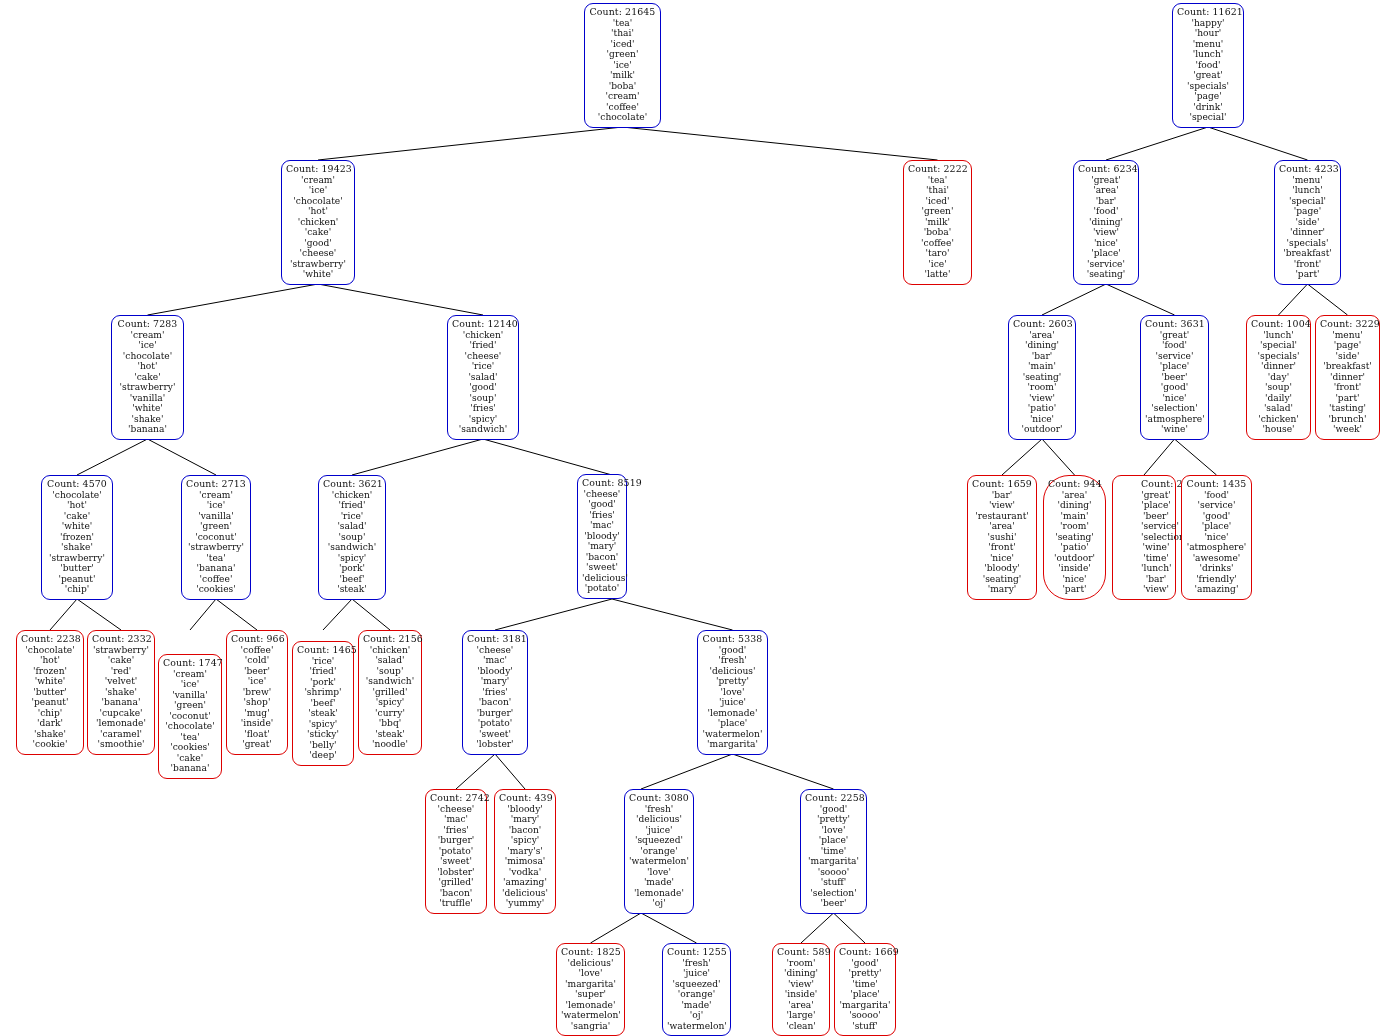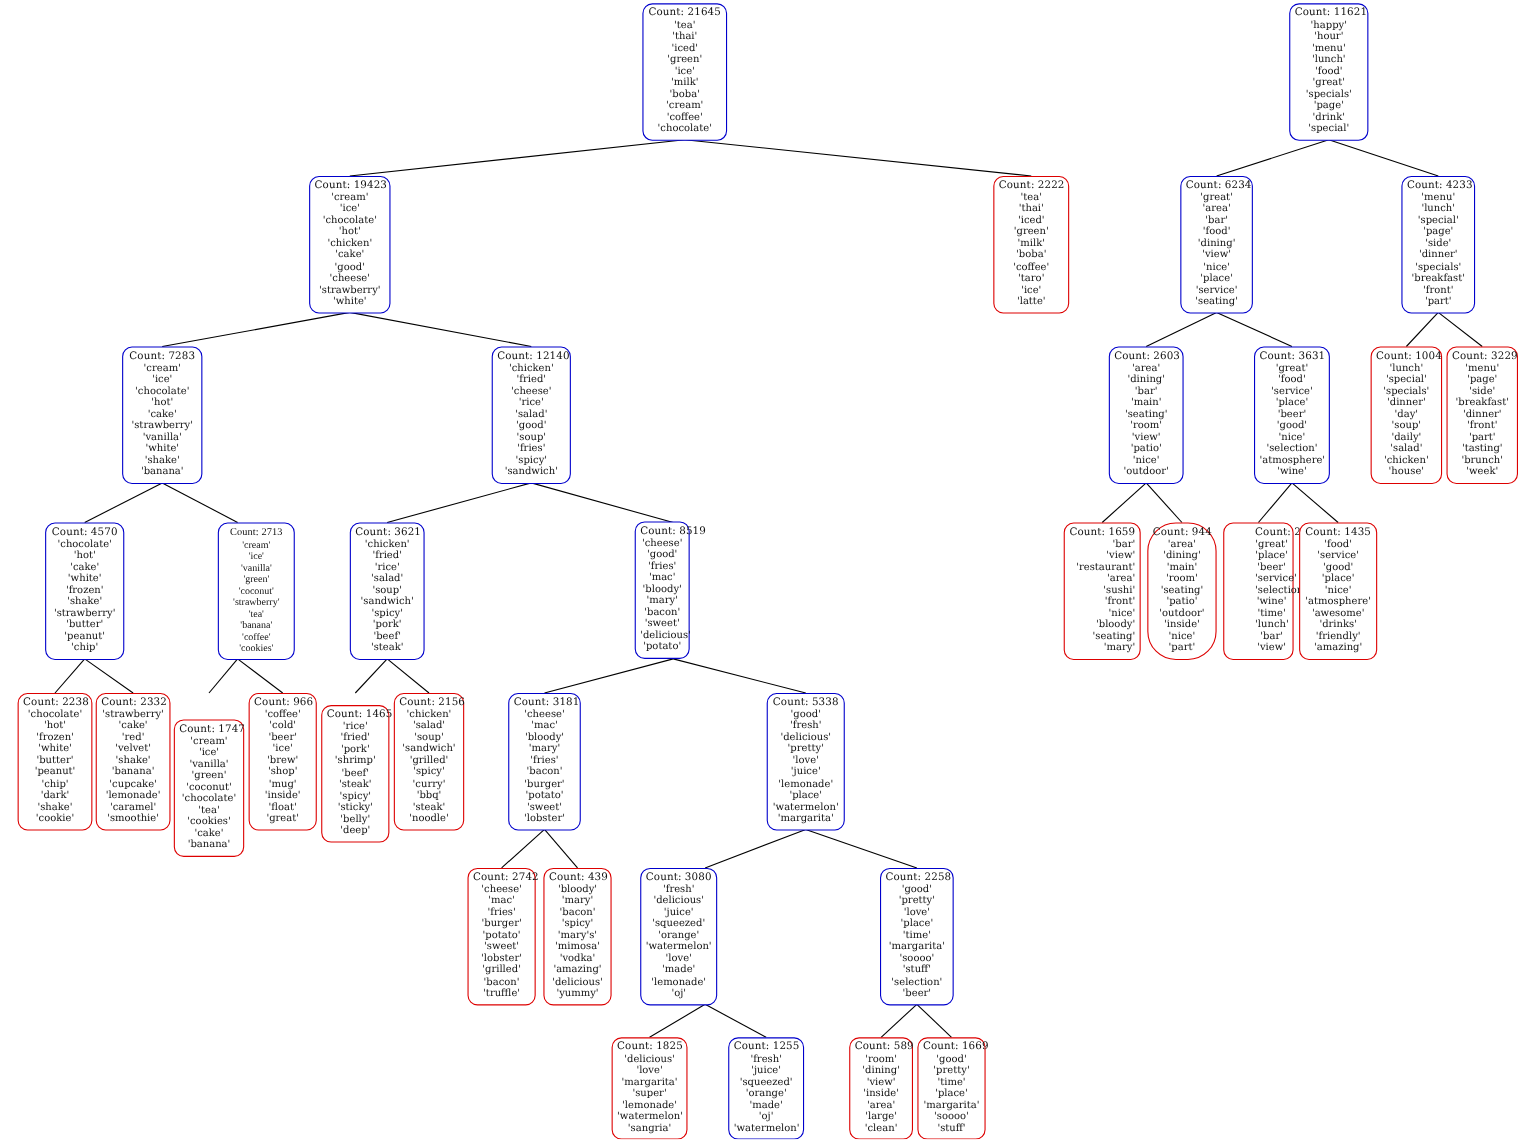--- a/index.html
+++ b/index.html
@@ -251,21 +251,21 @@
         <div class="word">'hot'</div>
         <div class="word">'cake'</div>
         <div class="word">'white'</div>
         <div class="word">'frozen'</div>
         <div class="word">'shake'</div>
         <div class="word">'strawberry'</div>
         <div class="word">'butter'</div>
         <div class="word">'peanut'</div>
         <div class="word">'chip'</div>
       </div>
-      <div class="node" style="left: 198px; top: 475px; width: 70px; font-family: Liberation Serif, serif;">
+      <div class="node" style="left: 181px; top: 475px; width: 70px;">
         <div class="count">Count: 2713</div>
         <div class="word">'cream'</div>
         <div class="word">'ice'</div>
         <div class="word">'vanilla'</div>
         <div class="word">'green'</div>
         <div class="word">'coconut'</div>
         <div class="word">'strawberry'</div>
         <div class="word">'tea'</div>
         <div class="word">'banana'</div>
         <div class="word">'coffee'</div>
@@ -290,21 +290,21 @@
         <div class="word">'good'</div>
         <div class="word">'fries'</div>
         <div class="word">'mac'</div>
         <div class="word">'bloody'</div>
         <div class="word">'mary'</div>
         <div class="word">'bacon'</div>
         <div class="word">'sweet'</div>
         <div class="word">'delicious'</div>
         <div class="word">'potato'</div>
       </div>
-      <div class="node leaf" style="left: 967px; top: 475px; width: 70px; text-align: right;">
+      <div class="node leaf" style="left: 967px; top: 475px; width: 70px;">
         <div class="count">Count: 1659</div>
         <div class="word">'bar'</div>
         <div class="word">'view'</div>
         <div class="word">'restaurant'</div>
         <div class="word">'area'</div>
         <div class="word">'sushi'</div>
         <div class="word">'front'</div>
         <div class="word">'nice'</div>
         <div class="word">'bloody'</div>
         <div class="word">'seating'</div>
@@ -472,21 +472,21 @@
         <div class="word">'mary'</div>
         <div class="word">'bacon'</div>
         <div class="word">'spicy'</div>
         <div class="word">'mary's'</div>
         <div class="word">'mimosa'</div>
         <div class="word">'vodka'</div>
         <div class="word">'amazing'</div>
         <div class="word">'delicious'</div>
         <div class="word">'yummy'</div>
       </div>
-      <div class="node" style="left: 582px; top: 789px; width: 70px;">
+      <div class="node" style="left: 624px; top: 789px; width: 70px;">
         <div class="count">Count: 3080</div>
         <div class="word">'fresh'</div>
         <div class="word">'delicious'</div>
         <div class="word">'juice'</div>
         <div class="word">'squeezed'</div>
         <div class="word">'orange'</div>
         <div class="word">'watermelon'</div>
         <div class="word">'love'</div>
         <div class="word">'made'</div>
         <div class="word">'lemonade'</div>

